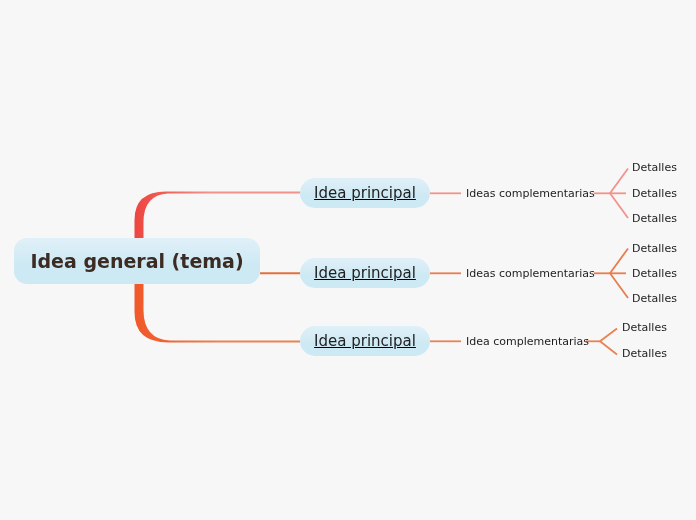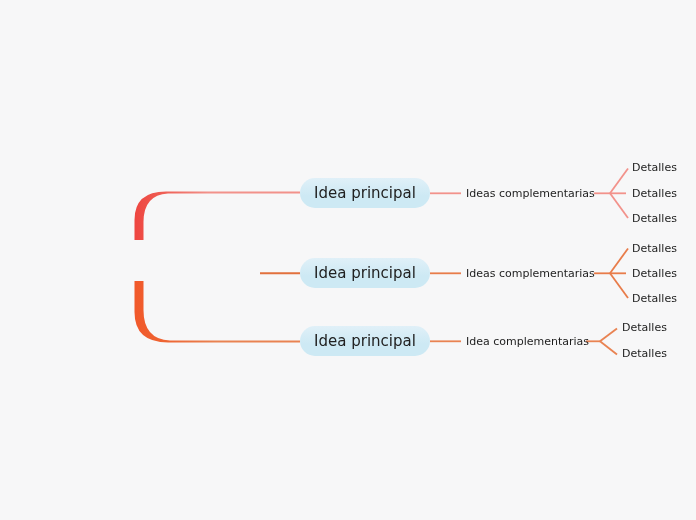--- a/index.html
+++ b/index.html
@@ -27,20 +27,21 @@
     left:14px;top:238px;width:246px;height:46px;
     border-radius:13px;
   }
   .root-node .node-text{
     font-size:19px;font-weight:700;color:#3c2b23;
     white-space:nowrap;
   }
   .main-node{
     left:300px;width:130px;height:30px;
     border-radius:15px;
+    text-decoration:underline;
   }
   .main-node .node-text{
     font-size:15px;font-weight:400;color:#212121;
     white-space:nowrap;
   }
   .main-node.row-1{top:178px;}
   .main-node.row-2{top:258px;}
   .main-node.row-3{top:326px;}
   .floating-label{
     position:absolute;height:16px;
@@ -93,20 +94,23 @@
     </g>
 
     <g stroke="#e98352" stroke-width="1.8" fill="none">
       <line x1="430" y1="341.3" x2="461" y2="341.3" stroke="#e98352"></line>
       <line x1="586" y1="341.3" x2="600" y2="341.3" stroke="#e98352"></line>
       <line x1="600" y1="341.3" x2="617" y2="328.5" stroke="#e98352"></line>
       <line x1="600" y1="341.3" x2="617" y2="354.5" stroke="#e98352"></line>
     </g>
   </svg>
 
+  <div class="node root-node">
+    <span class="node-text">Idea general (tema)</span>
+  </div>
 
   <div class="node main-node row-1">
     <span class="node-text">Idea principal</span>
   </div>
   <div class="node main-node row-2">
     <span class="node-text">Idea principal</span>
   </div>
   <div class="node main-node row-3">
     <span class="node-text">Idea principal</span>
   </div>

